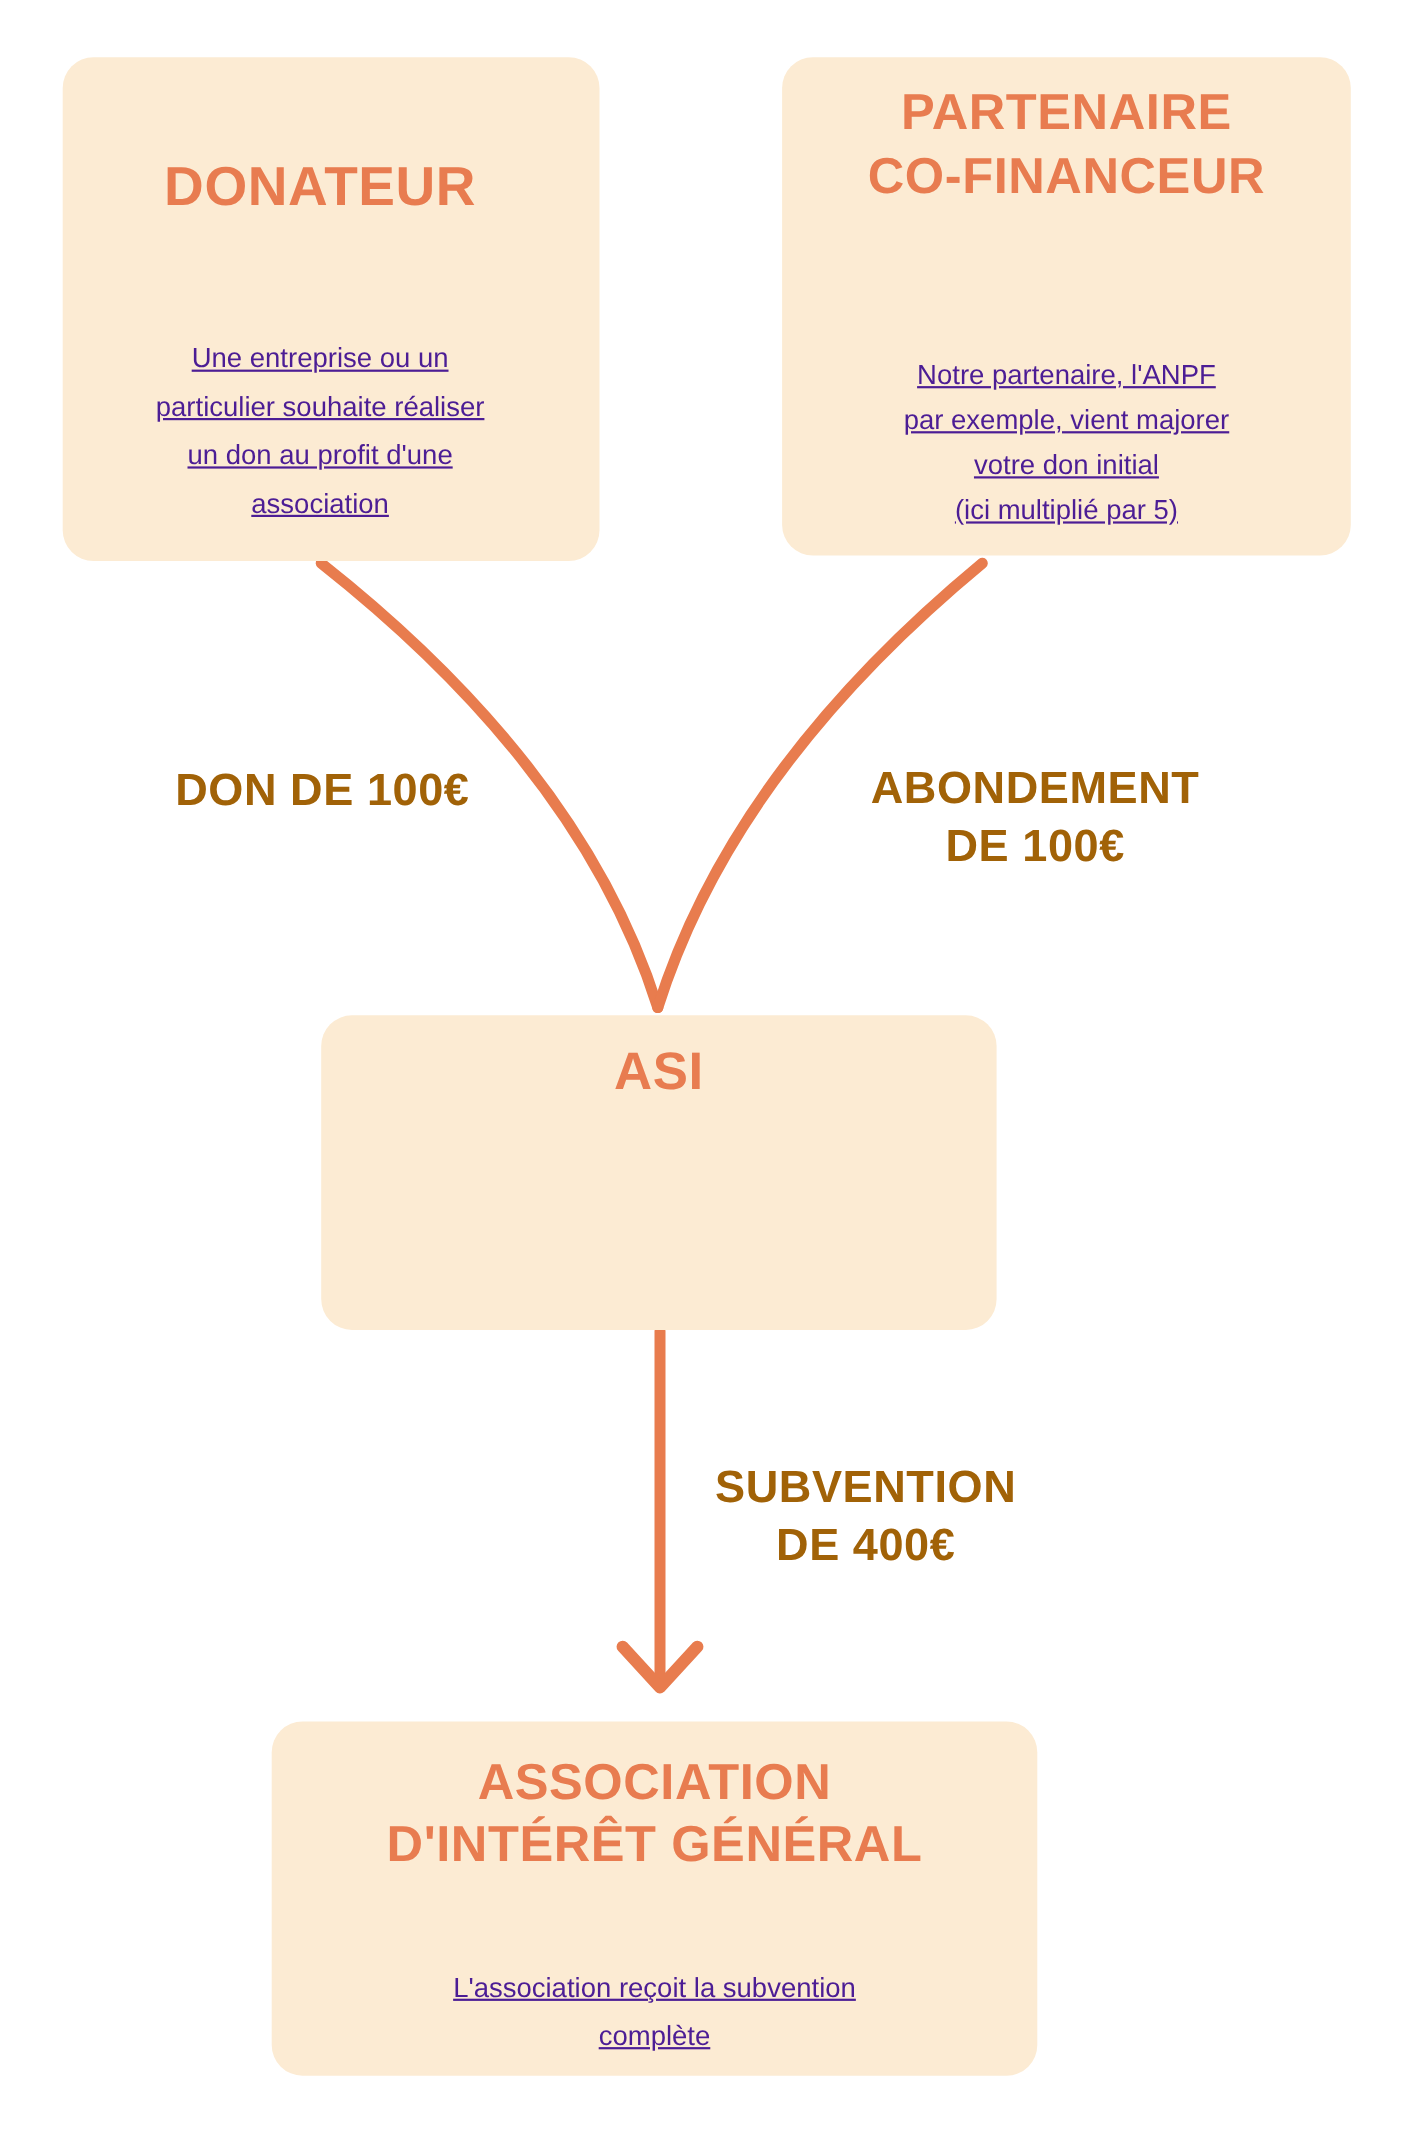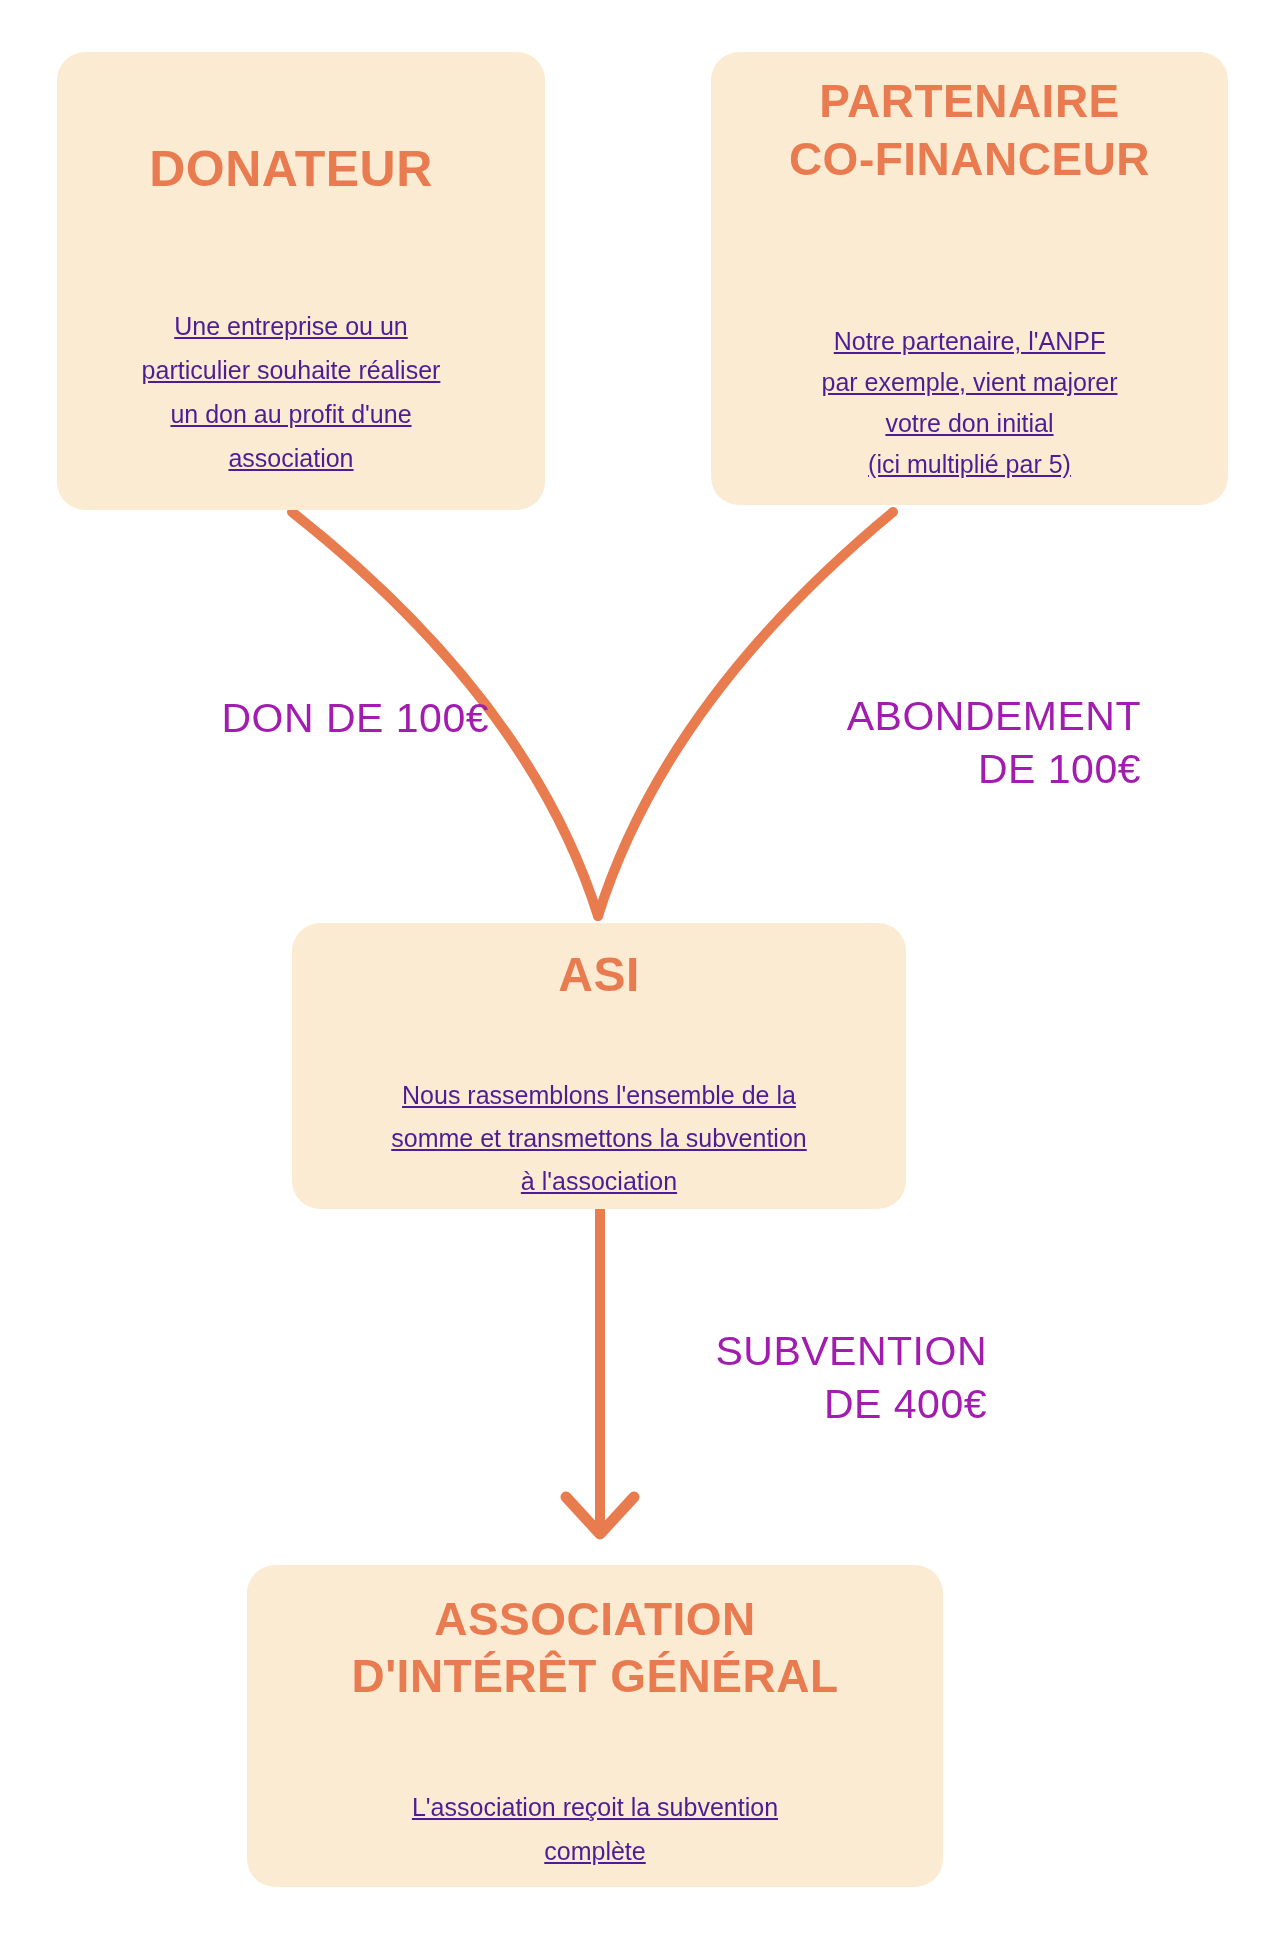--- a/index.html
+++ b/index.html
@@ -37,25 +37,25 @@
   .node-body {
     color: #4c1d95;
     white-space: pre-line;
     font-size: 25px;
     line-height: 44px;
     font-weight: normal;
     text-decoration: underline;
   }
   .edge-label {
     position: absolute;
-    color: #a21caf;
-    font-weight: normal;
+    color: #a16207;
+    font-weight: bold;
     font-size: 41px;
     line-height: 53px;
-    text-align: right;
+    text-align: center;
     white-space: pre-line;
     letter-spacing: 0.5px;
   }
 
   
   #node-donateur   { left: 57px;  top: 52px;   width: 488px; height: 458px; padding: 88px 60px 30px 40px; }
   #node-donateur .node-title { font-size: 50px; line-height: 58px; margin-bottom: 30px; }
 
   #node-partenaire { left: 711px; top: 52px;   width: 517px; height: 453px; padding: 20px 30px 20px 30px; }
   #node-partenaire .node-title { font-size: 46px; line-height: 58px; margin-bottom: 28px; }
@@ -100,23 +100,20 @@
 votre don initial
 (ici multiplié par 5)</div>
   </div>
 
   <div class="edge-label" id="label-don">DON DE 100€</div>
   <div class="edge-label" id="label-abondement">ABONDEMENT
 DE 100€</div>
 
   <div class="node" id="node-asi">
     <div class="node-title">ASI</div>
-    <div class="node-body">Nous rassemblons l'ensemble de la
-somme et transmettons la subvention
-à l'association</div>
   </div>
 
   <div class="edge-label" id="label-subvention">SUBVENTION
 DE 400€</div>
 
   <div class="node" id="node-association">
     <div class="node-title">ASSOCIATION
 D'INTÉRÊT GÉNÉRAL</div>
     <div class="node-body">L'association reçoit la subvention
 complète</div>

